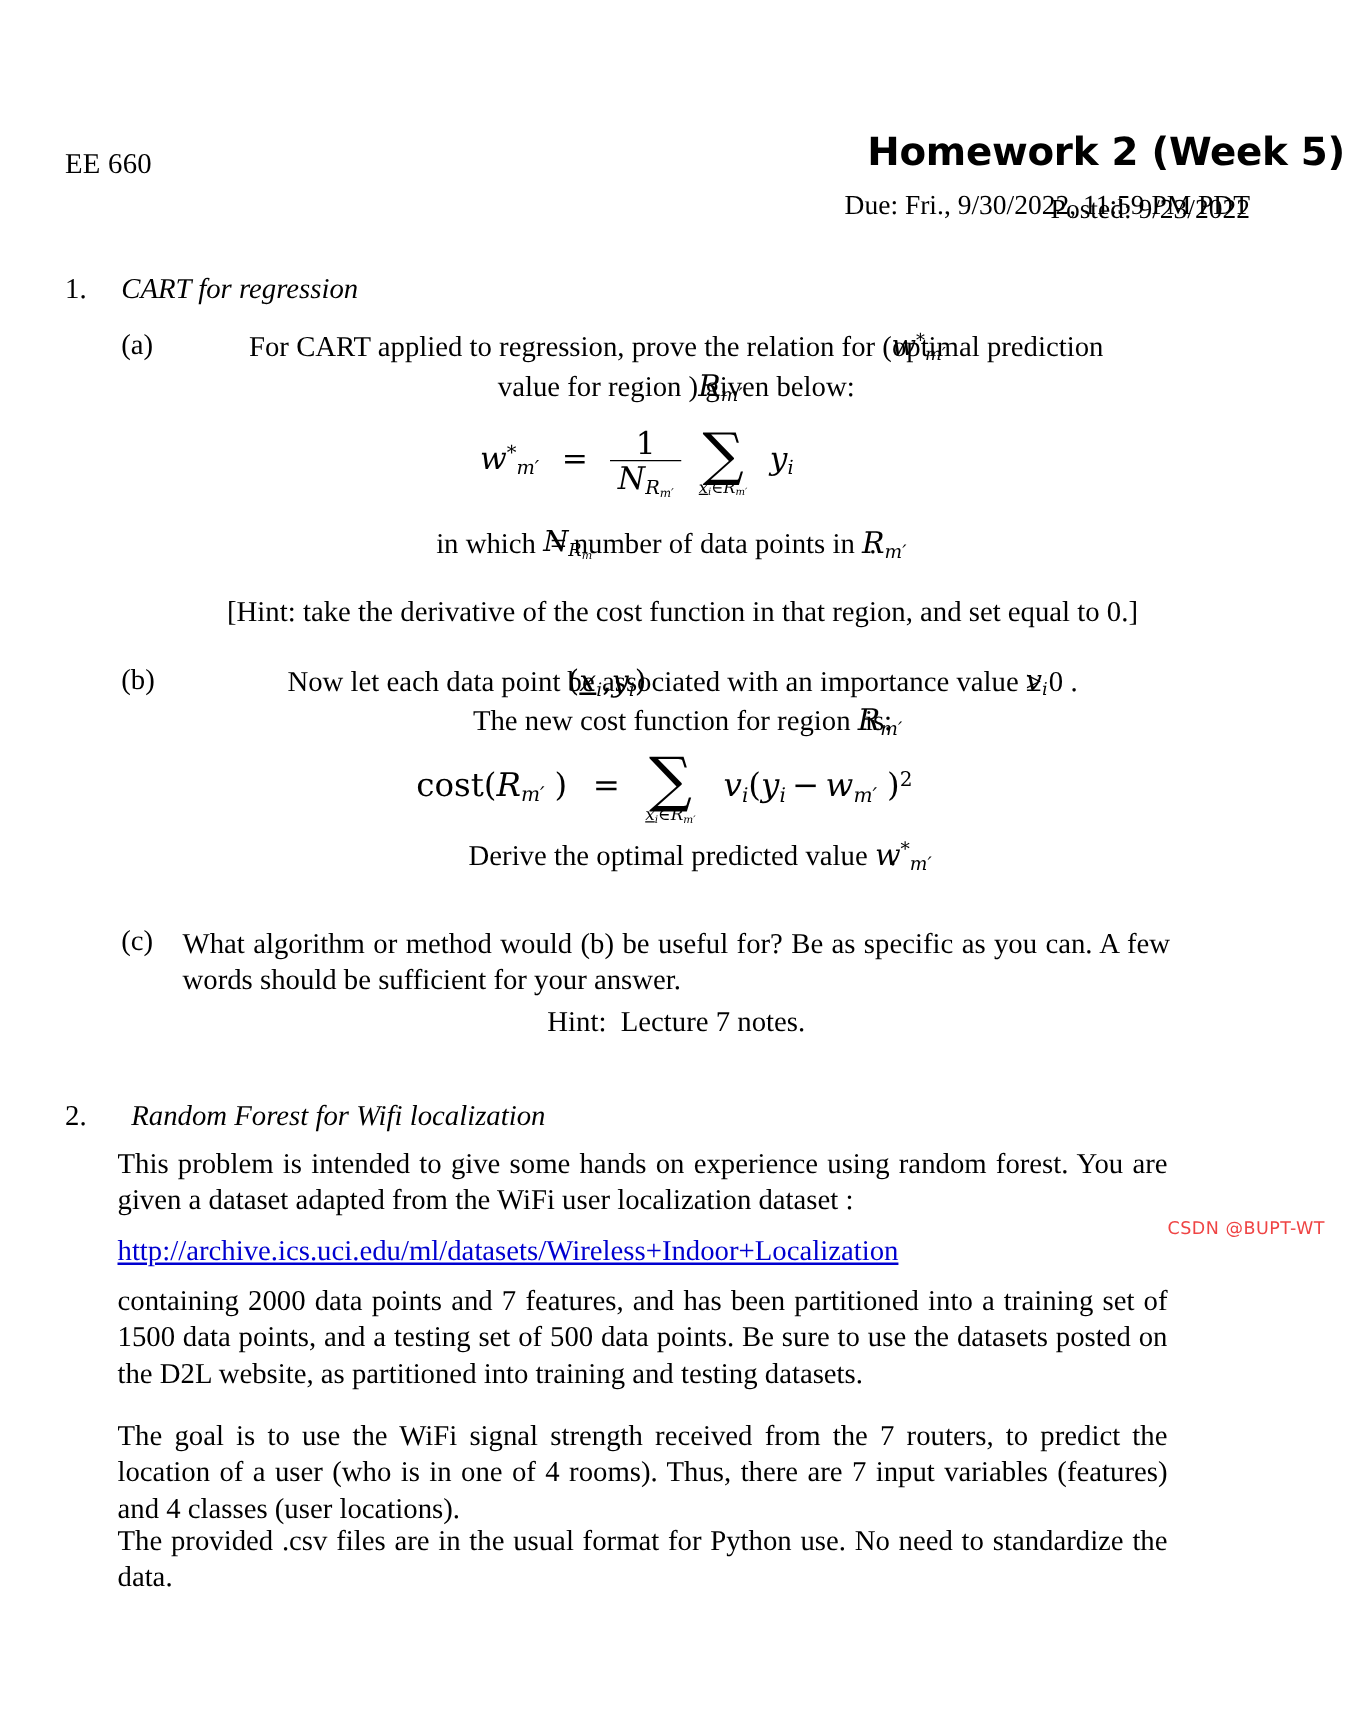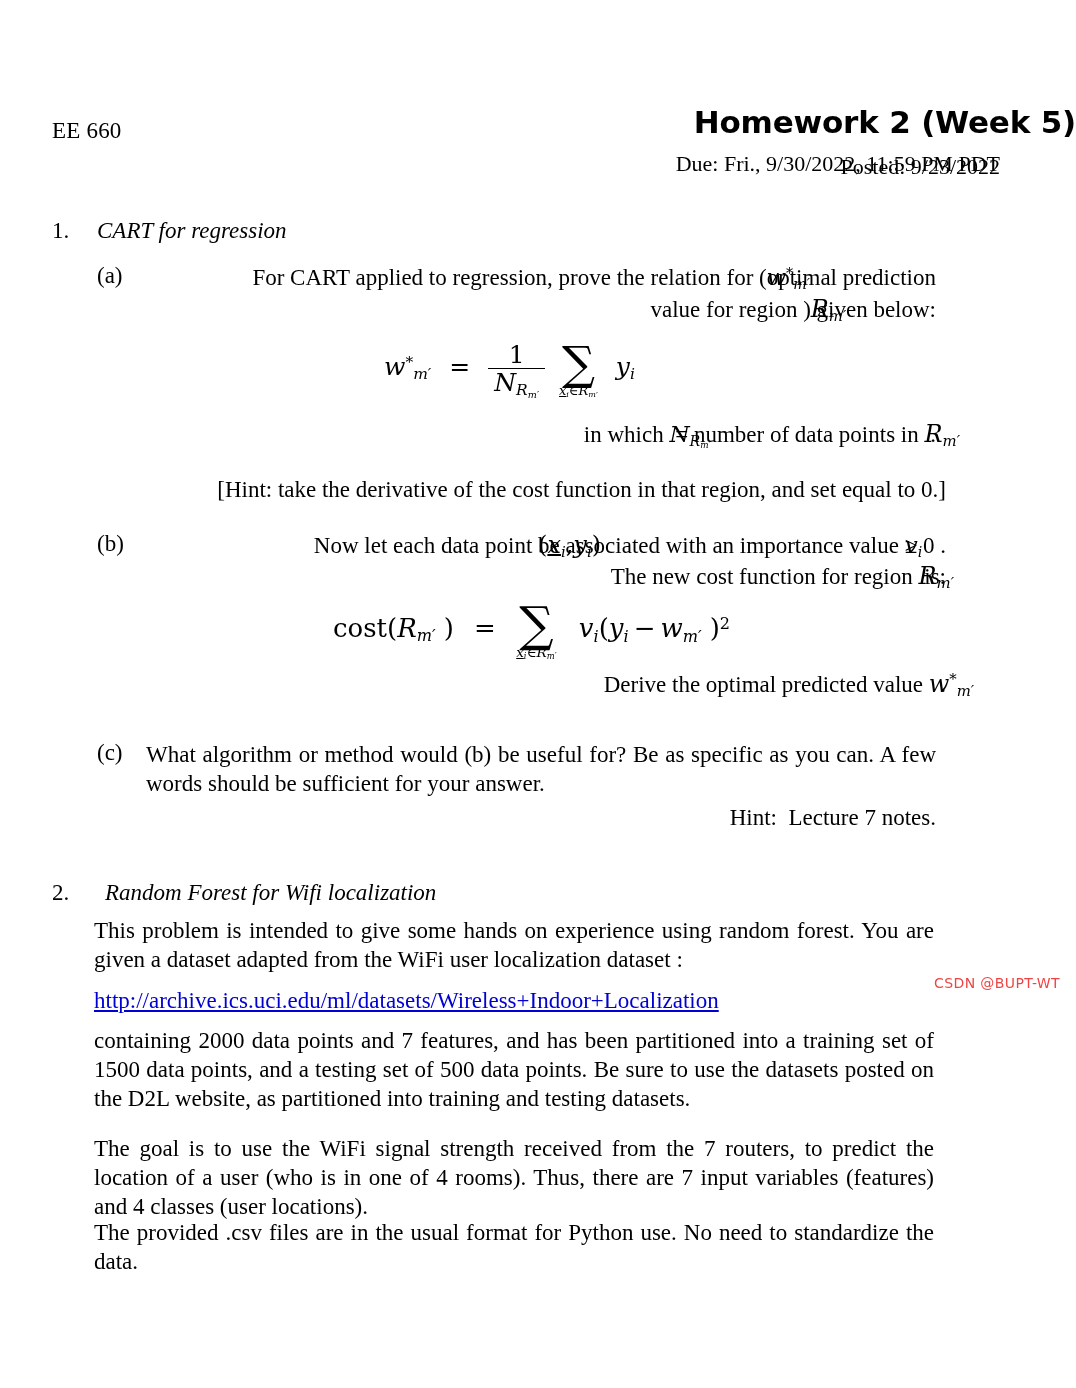--- a/index.html
+++ b/index.html
@@ -72,21 +72,21 @@
     position: absolute;
     font-size: 23px;
   }
   .para {
     position: absolute;
     font-size: 23px;
     line-height: 29px;
     text-align: justify;
     text-justify: inter-word;
   }
-  .para.nojust { text-align: right; }
+  .para.nojust { text-align: center; }
 
   
   .math {
     position: absolute;
     font-family: "DejaVu Serif", "Liberation Serif", serif;
   }
   .mi { font-style: italic; }
   .cal { font-style: italic; font-family: "DejaVu Serif", serif; }
   sub, sup { font-size: .62em; line-height: 0; }
   sub { vertical-align: -0.28em; }
@@ -163,21 +163,21 @@
       <span class="n">1</span>
       <span class="d"><span class="mi">N</span><sub><span class="cal">R</span><sub class="mi">m′</sub></sub></span>
     </span>
     <span class="bigsum" style="margin-left:6px;">
       <span class="sig">∑</span>
       <span class="lim"><span class="mi underx">x</span><sub class="mi">i</sub><span>∈</span><span class="cal">R</span><sub class="mi">m′</sub></span>
     </span>
     <span style="margin-left:10px;"><span class="mi">y</span><sub class="mi">i</sub></span>
   </div>
 
-  <div class="para nojust" style="left:146px; top:420px; width:790px;">
+  <div class="para nojust" style="left:130px; top:420px; width:790px;">
     <span>in which</span>
     <span class="math" style="font-size:23px;"><span class="mi">N</span><sub><span class="cal">R</span><sub class="mi">m′</sub></sub></span>
     &nbsp;<span>= number of data points in</span>
     <span class="math" style="font-size:24px;"><span class="cal">R</span><sub class="mi">m′</sub></span>
     &nbsp;<span>.</span>
   </div>
 
   <div class="para nojust" style="left:146px; top:475px; width:800px;">
     <span>[</span><span class="hintlbl">Hint:</span>
     <span>take the derivative of the cost function in that region, and set equal to 0.]</span>

